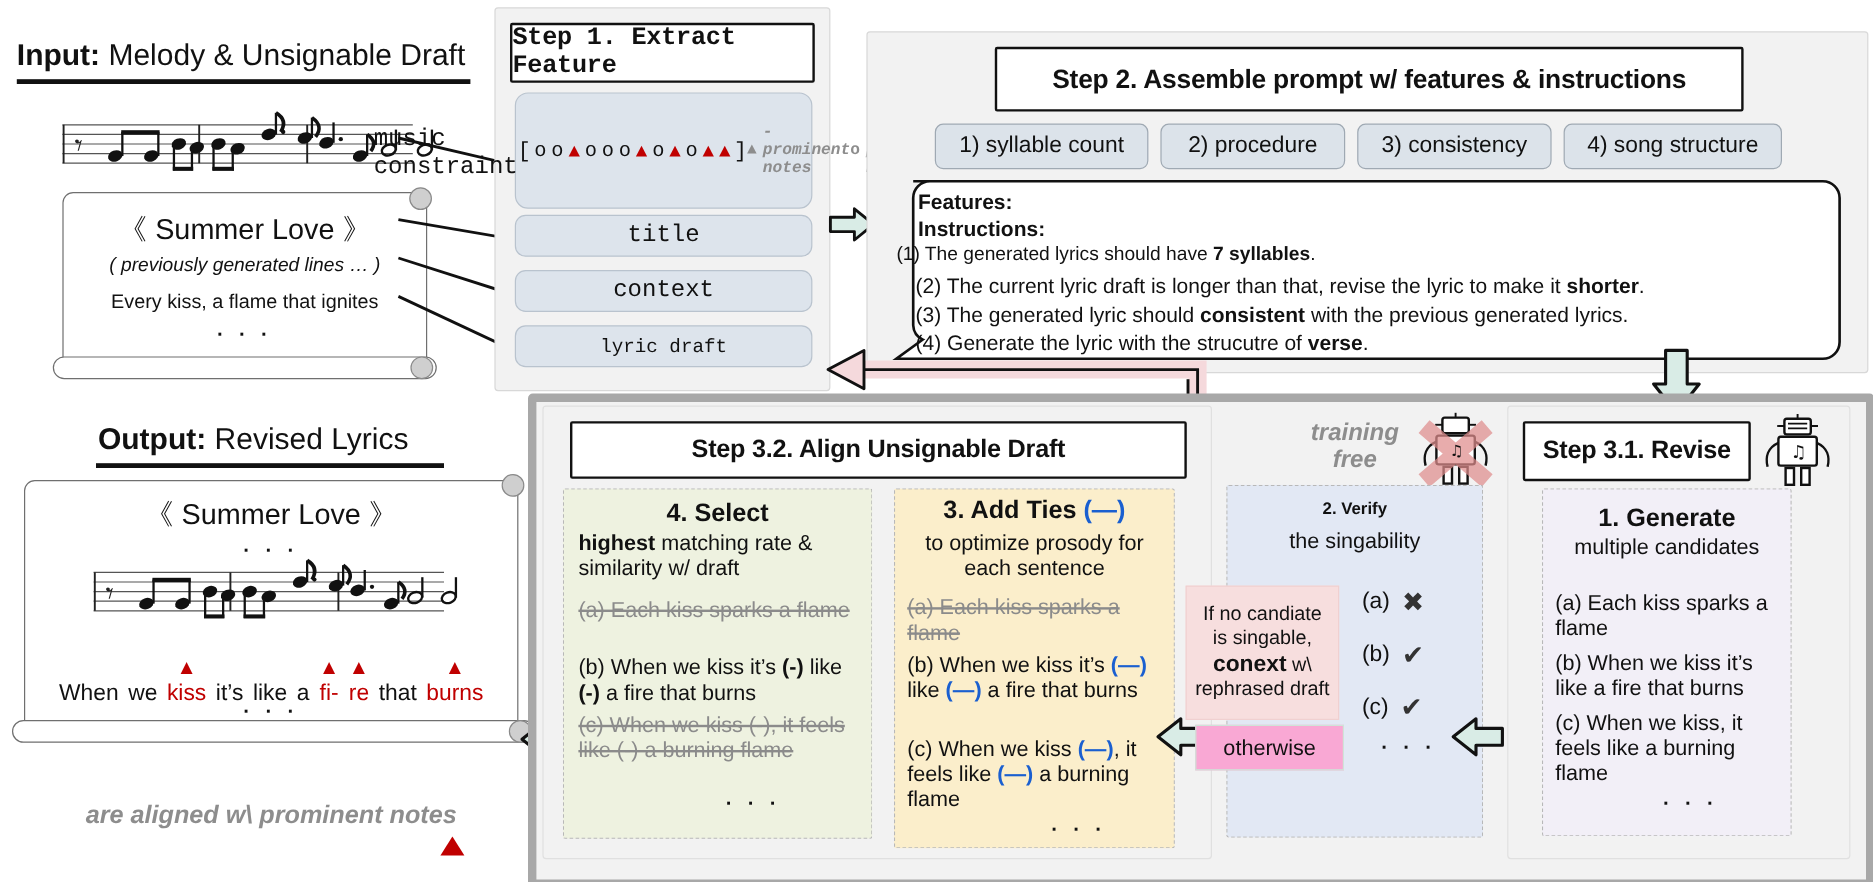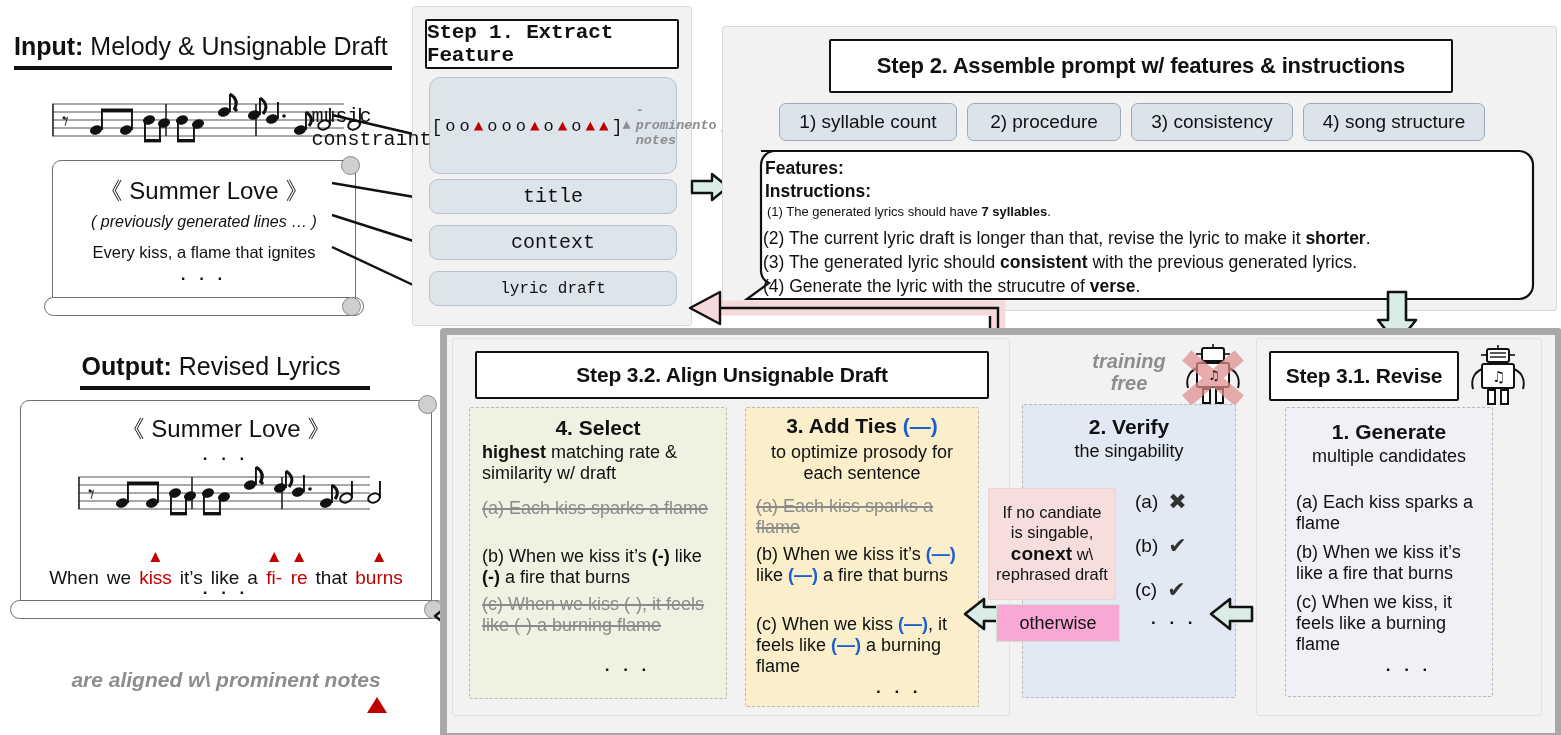--- a/index.html
+++ b/index.html
@@ -215,21 +215,21 @@
   </div>
 
   <div class="abs" style="left:22px;top:122px;width:790px;height:152px;">
     <svg class="abs" width="790" height="152" viewBox="0 0 790 152" style="left:0;top:0;">
       <path d="M16,2 H774 a14,14 0 0 1 14,14 V136 a14,14 0 0 1 -14,14 H34 l-32,0 l22,-16 a14,14 0 0 1 -8,-12 V16 a14,14 0 0 1 14,-14 Z" fill="#fff" stroke="#111" stroke-width="2.2"></path>
     </svg>
     <div class="abs" style="left:20px;top:9px;font-size:17.5px;display:flex;">
       <b>Features:</b>
     </div>
     <div class="abs" style="left:20px;top:32px;font-size:17.5px;font-weight:bold;">Instructions:</div>
-    <div class="abs" style="left:22px;top:55px;font-size:13px;">
+    <div class="abs" style="left:2px;top:55px;font-size:16px;">
       <span>(1) The generated lyrics should have </span><b>7 syllables</b><span>.</span>
     </div>
     <div class="abs" style="left:18px;top:79px;font-size:17.5px;">
       <span>(2) The current lyric draft is longer than that, revise the lyric to make it </span><b>shorter</b><span>.</span>
     </div>
     <div class="abs" style="left:18px;top:103px;font-size:17.5px;">
       <span>(3) The generated lyric should </span><b>consistent</b><span> with the previous generated lyrics.</span>
     </div>
     <div class="abs" style="left:18px;top:127px;font-size:17.5px;">
       <span>(4) Generate the lyric with the strucutre of </span><b>verse</b><span>.</span>
@@ -448,21 +448,21 @@
           <line x1="42" y1="10" x2="48" y2="10"></line>
         </g>
       <g opacity="0.72">
           <path d="M10,16 L52,52 M52,16 L10,52" stroke="#e08d8d" stroke-width="14" stroke-linecap="square"></path>
         </g>
       <text x="26" y="36" font-size="13" fill="#111" font-family="DejaVu Sans, sans-serif">♫</text>
     </svg>
   </div>
 
   <div class="dashbox abs" style="left:12px;top:66px;width:212px;height:292px;background:#e2e8f4;">
-    <div class="ctr abs hd" style="left:0;right:0;top:10px;font-size:21px;">2. Verify</div>
+    <div class="ctr abs hd" style="left:0;right:0;top:10px;font-size:14px;">2. Verify</div>
     <div class="ctr abs" style="left:0;right:0;top:36px;font-size:18px;">the singability</div>
     <div id="verify-results-slot" class="abs" style="left:112px;top:84px;width:90px;font-size:19px;">
         <div style="display: flex; align-items: center; gap: 10px; margin-bottom: 18px;">
           <span>(a)</span>
           <span style="font-size: 22px; font-weight: bold; color: rgb(51, 51, 51);">✖</span>
         </div>
         <div style="display: flex; align-items: center; gap: 10px; margin-bottom: 18px;">
           <span>(b)</span>
           <span style="font-size: 22px; font-weight: bold; color: rgb(51, 51, 51);">✔</span>
         </div>

